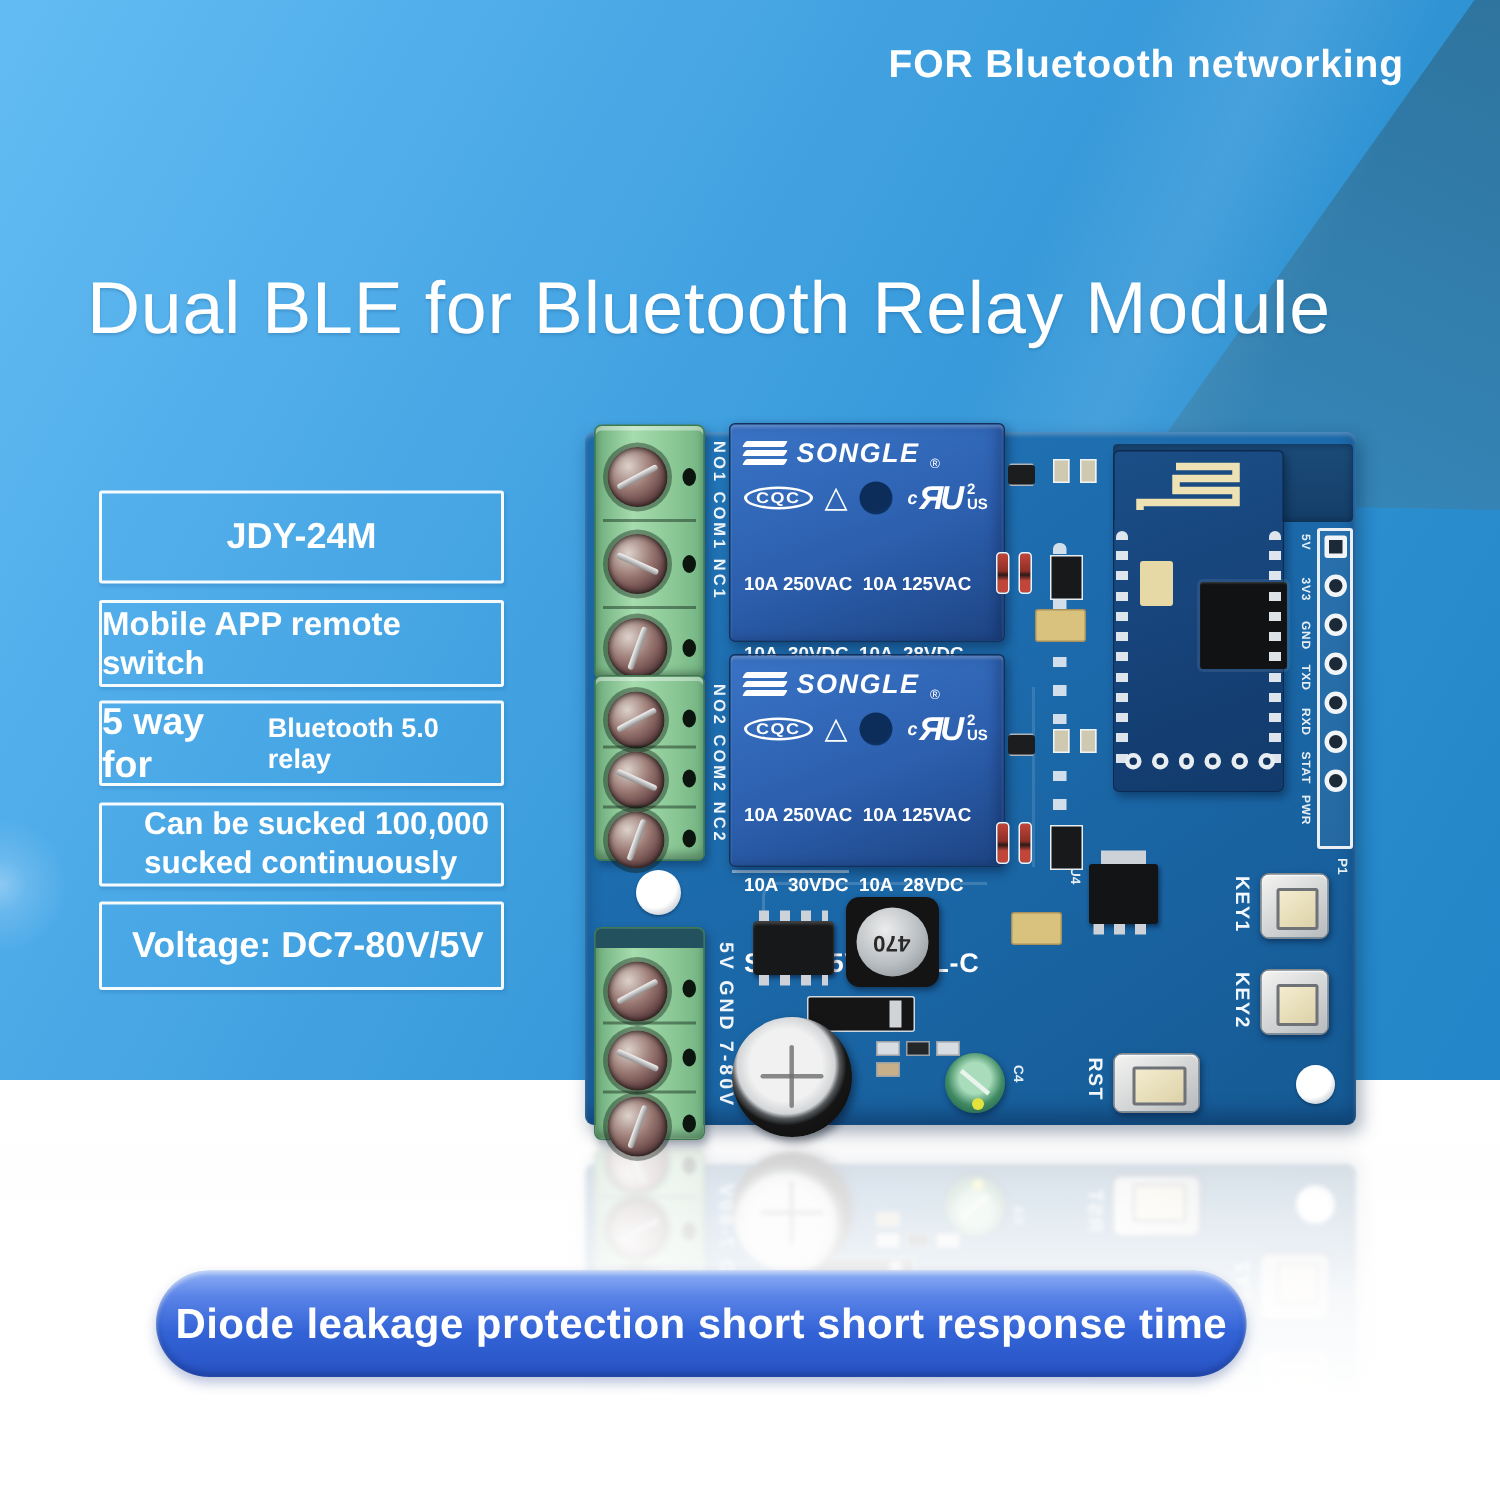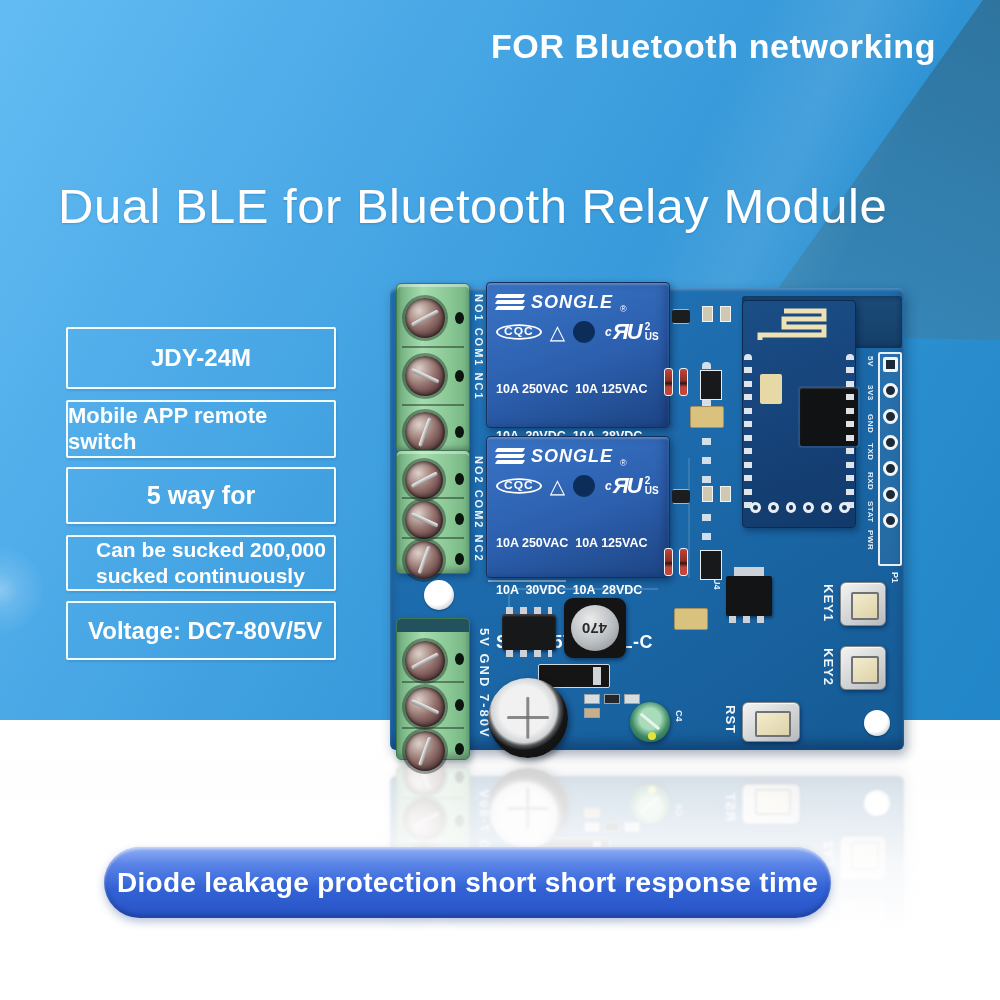--- a/index.html
+++ b/index.html
@@ -17,21 +17,21 @@
     background:linear-gradient(115deg,rgba(255,255,255,0) 52%,rgba(255,255,255,.10) 59%,rgba(255,255,255,0) 66%);}
   .flare{position:absolute;inset:0;z-index:0;
     background:radial-gradient(circle at 0% 59%,rgba(180,220,250,.6) 0px,rgba(180,220,250,.25) 18px,rgba(180,220,250,0) 45px);}
   .surface{position:absolute;left:0;top:720px;width:1000px;height:280px;z-index:1;
     background:linear-gradient(180deg,#ffffff 0%,#fdfdfe 55%,#eef1f4 100%);}
   .surface-fade{position:absolute;left:0;top:760px;width:1000px;height:240px;z-index:3;
     background:linear-gradient(180deg,rgba(255,255,255,.30) 0%,rgba(255,255,255,.85) 42%,#ffffff 72%);}
 
   
   .banner{position:absolute;top:27px;right:64px;z-index:4;color:#fff;
-    font-size:34px;font-weight:600;letter-spacing:.6px;white-space:nowrap;text-align:center;}
+    font-size:26px;font-weight:600;letter-spacing:.6px;white-space:nowrap;text-align:center;}
   .title{position:absolute;left:58px;top:178px;width:890px;z-index:4;color:#fff;
     font-size:49px;font-weight:400;letter-spacing:.5px;white-space:nowrap;
     text-shadow:0 1px 2px rgba(20,70,120,.25);}
 
   
   .fbox{position:absolute;left:66px;width:270px;z-index:4;color:#fff;
     border:2px solid rgba(255,255,255,.95);border-radius:2px;
     display:flex;align-items:center;justify-content:center;
     box-shadow:1px 2px 2px rgba(40,110,170,.25);}
   .fb1{top:327px;height:62px;font-size:24px;font-weight:600;}
@@ -503,24 +503,25 @@
   <div class="title">Dual BLE for Bluetooth Relay Module</div>
 
   <div class="fbox fb1">
     <span>JDY-24M</span>
   </div>
   <div class="fbox fb2">
     <span>Mobile APP remote switch</span>
   </div>
   <div class="fbox fb3">
     <span class="big">5 way  for</span>
+    <span class="small">Bluetooth 5.0 relay</span>
   </div>
   <div class="fbox fb4">
     <span>
-      <span style="display:block">Can be sucked 200,000</span>
+      <span style="display:block">Can be sucked 100,000</span>
       <span style="display:block">sucked continuously</span>
     </span>
   </div>
   <div class="fbox fb5">
     <span>Voltage: DC7-80V/5V</span>
   </div>
 
   <div class="pill">
     <span>Diode leakage protection short short response time</span>
   </div>

